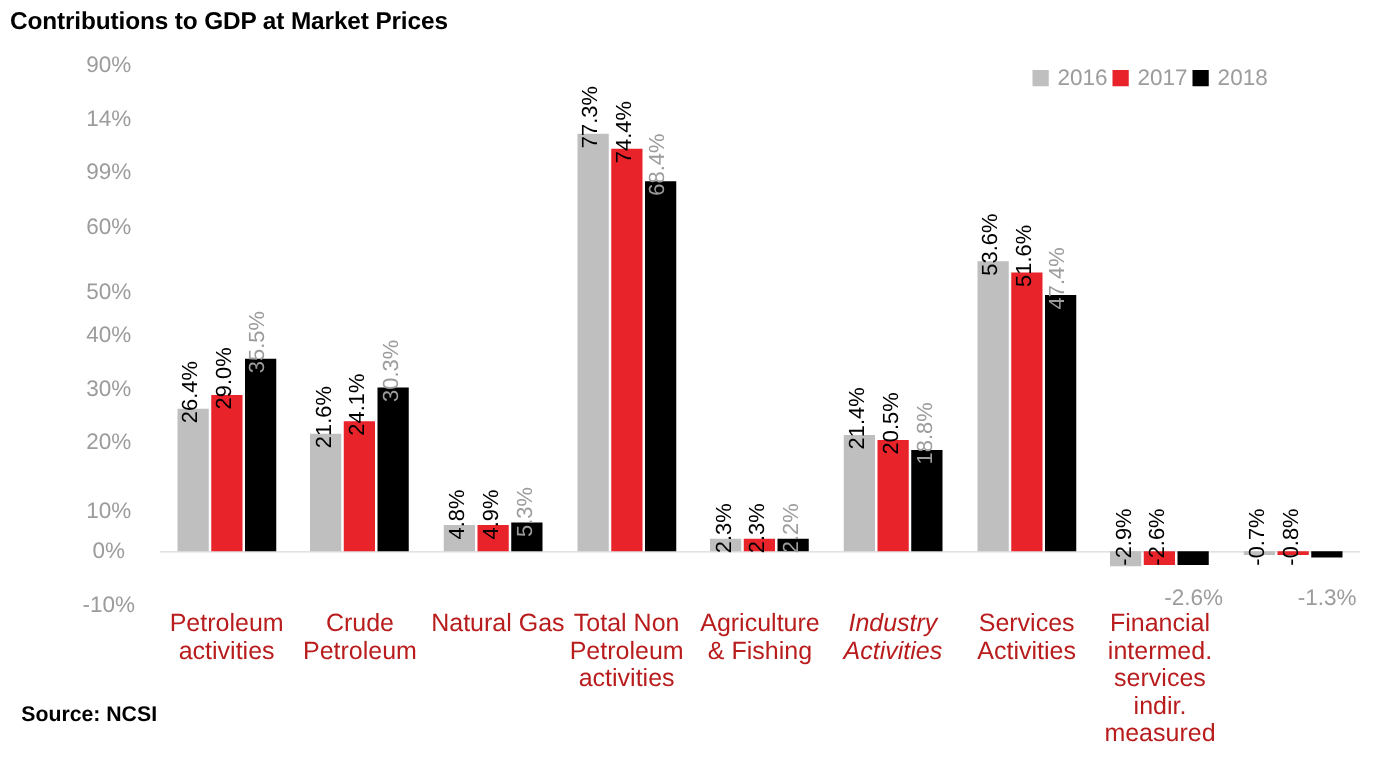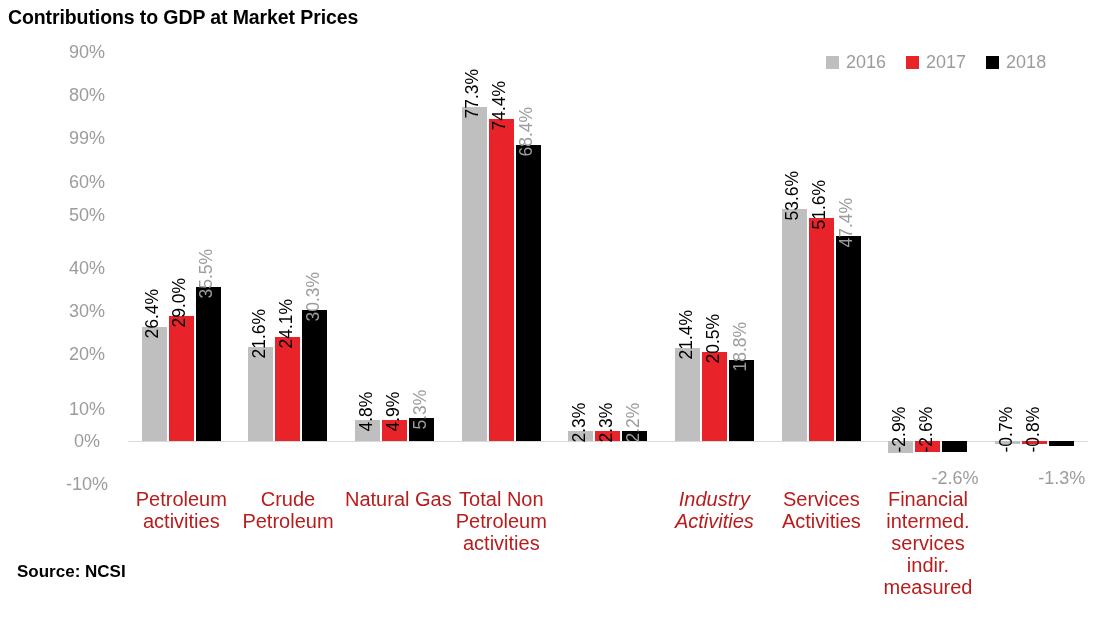--- a/index.html
+++ b/index.html
@@ -39,21 +39,21 @@
     white-space: nowrap;
   }
 
   
   #legend {
     position: absolute;
     left: 826px;
     top: 53px;
     display: flex;
     align-items: center;
-    gap: 20px;
+    gap: 4px;
   }
   .legend-item {
     display: flex;
     align-items: center;
     gap: 7px;
   }
   .legend-swatch {
     width: 13px;
     height: 13px;
     display: block;
@@ -158,24 +158,24 @@
       <span class="legend-label">2017</span>
     </div>
     <div class="legend-item">
       <span class="legend-swatch" style="background: rgb(0, 0, 0);"></span>
       <span class="legend-label">2018</span>
     </div>
   </div>
 
 <div id="yaxis">
     <div class="ytick" style="top: 0px;">90%</div>
-    <div class="ytick" style="top: 43.2px;">80%</div>
+    <div class="ytick" style="top: 43.2px;">14%</div>
     <div class="ytick" style="top: 86.4px;">99%</div>
     <div class="ytick" style="top: 129.6px;">60%</div>
-    <div class="ytick" style="top: 163px;">50%</div>
+    <div class="ytick" style="top: 182px;">50%</div>
     <div class="ytick" style="top: 216px;">40%</div>
     <div class="ytick" style="top: 259.2px;">30%</div>
     <div class="ytick" style="top: 302.4px;">20%</div>
     <div class="ytick" style="top: 345.6px; margin-top: 11px;">10%</div>
     <div class="ytick" style="top: 388.8px;">0%</div>
     <div class="ytick" style="top: 432px;">-10%</div>
   </div>
 
 <div id="plot">
   <div id="zero-line" style="top: 388.8px;"></div>
@@ -263,20 +263,24 @@
       <div>Petroleum</div>
     </div>
     <div class="xcat" style="left: 209px; width: 122.667px;">
       <div>Natural Gas</div>
     </div>
     <div class="xcat" style="left: 312px; width: 122.667px;">
       <div>Total Non</div>
       <div>Petroleum</div>
       <div>activities</div>
     </div>
+    <div class="xcat" style="left: 418.667px; width: 122.667px;">
+      <div>Agriculture</div>
+      <div>&amp; Fishing</div>
+    </div>
     <div class="xcat" style="left: 525px; width: 122.667px; font-style: italic;">
       <div>Industry</div>
       <div>Activities</div>
     </div>
     <div class="xcat" style="left: 632px; width: 122.667px;">
       <div>Services</div>
       <div>Activities</div>
     </div>
     <div class="xcat" style="left: 738.667px; width: 122.667px;">
       <div>Financial</div>

